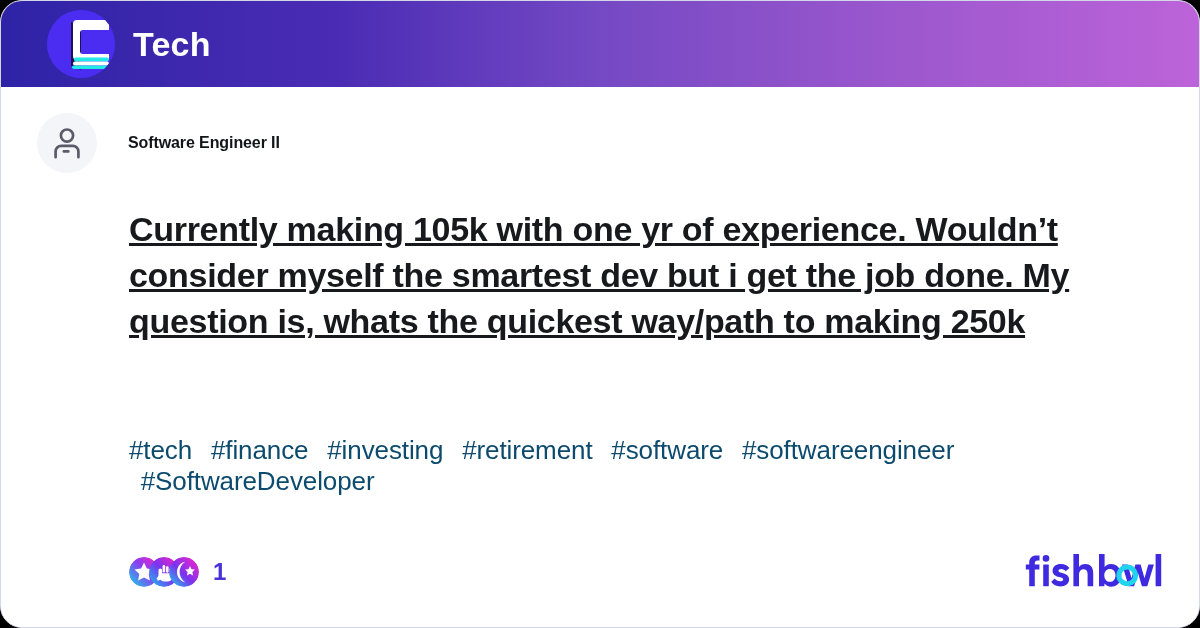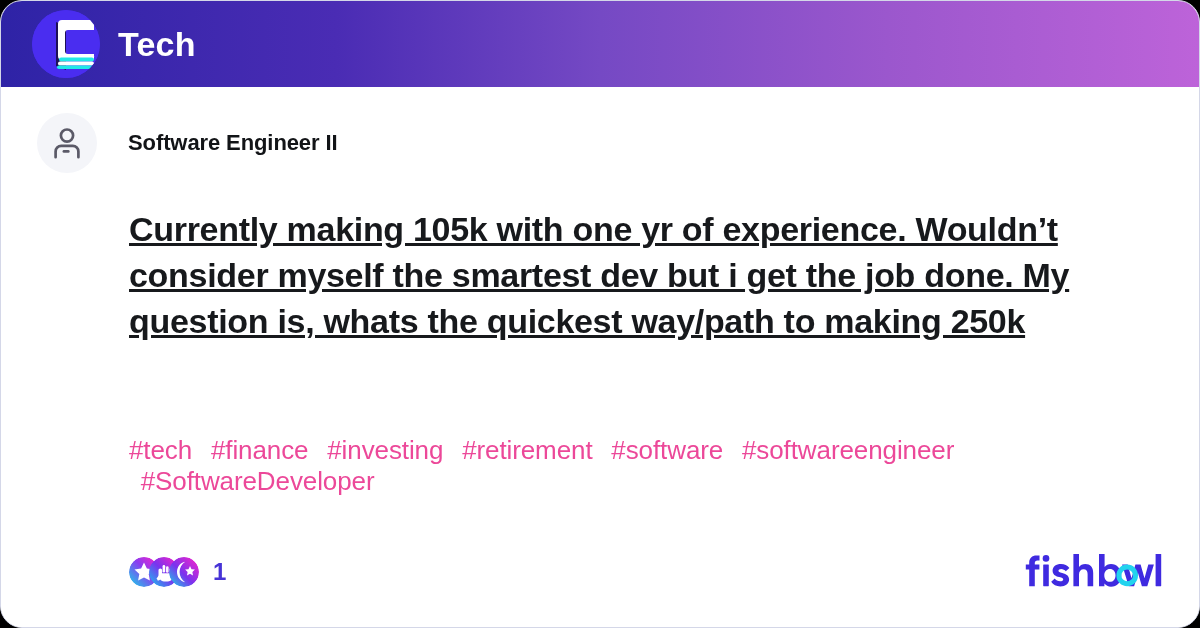--- a/index.html
+++ b/index.html
@@ -39,21 +39,21 @@
   }
 
   
   .card-header {
     position: relative;
     height: 86px;
     flex: 0 0 86px;
     background: linear-gradient(90deg, #2e23a6 0%, #4a2cb4 28%, #7549c4 50%, #9b57cd 74%, #bd63d9 100%);
     display: flex;
     align-items: center;
-    padding-left: 31px;
+    padding-left: 46px;
     box-sizing: border-box;
   }
 
   .bowl-logo {
     width: 68px;
     height: 68px;
     border-radius: 50%;
     background: #4a2df0;
     position: relative;
     flex: 0 0 68px;
@@ -94,21 +94,21 @@
     border-radius: 50%;
     background: #f4f5f9;
     display: flex;
     align-items: center;
     justify-content: center;
     flex: 0 0 60px;
   }
   .avatar svg { display: block; }
   .author-name {
     margin-left: 31px;
-    font-size: 22px;
+    font-size: 16px;
     font-weight: 700;
     color: #121417;
     letter-spacing: -0.1px;
   }
 
   
   .post-text {
     margin-top: 34px;
     margin-left: 92px;
     margin-right: 90px;
@@ -122,21 +122,21 @@
   }
 
   
   .hashtags {
     position: absolute;
     left: 128px;
     top: 348px;
     right: 70px;
     font-size: 26px;
     line-height: 1.18;
-    color: #ec4899;
+    color: #0c4a6e;
     letter-spacing: -0.1px;
   }
   .hashtags span { white-space: nowrap; }
   .hashtags span + span { margin-left: 0.45em; }
 
   
   .post-footer {
     position: absolute;
     left: 128px;
     right: 36px;

